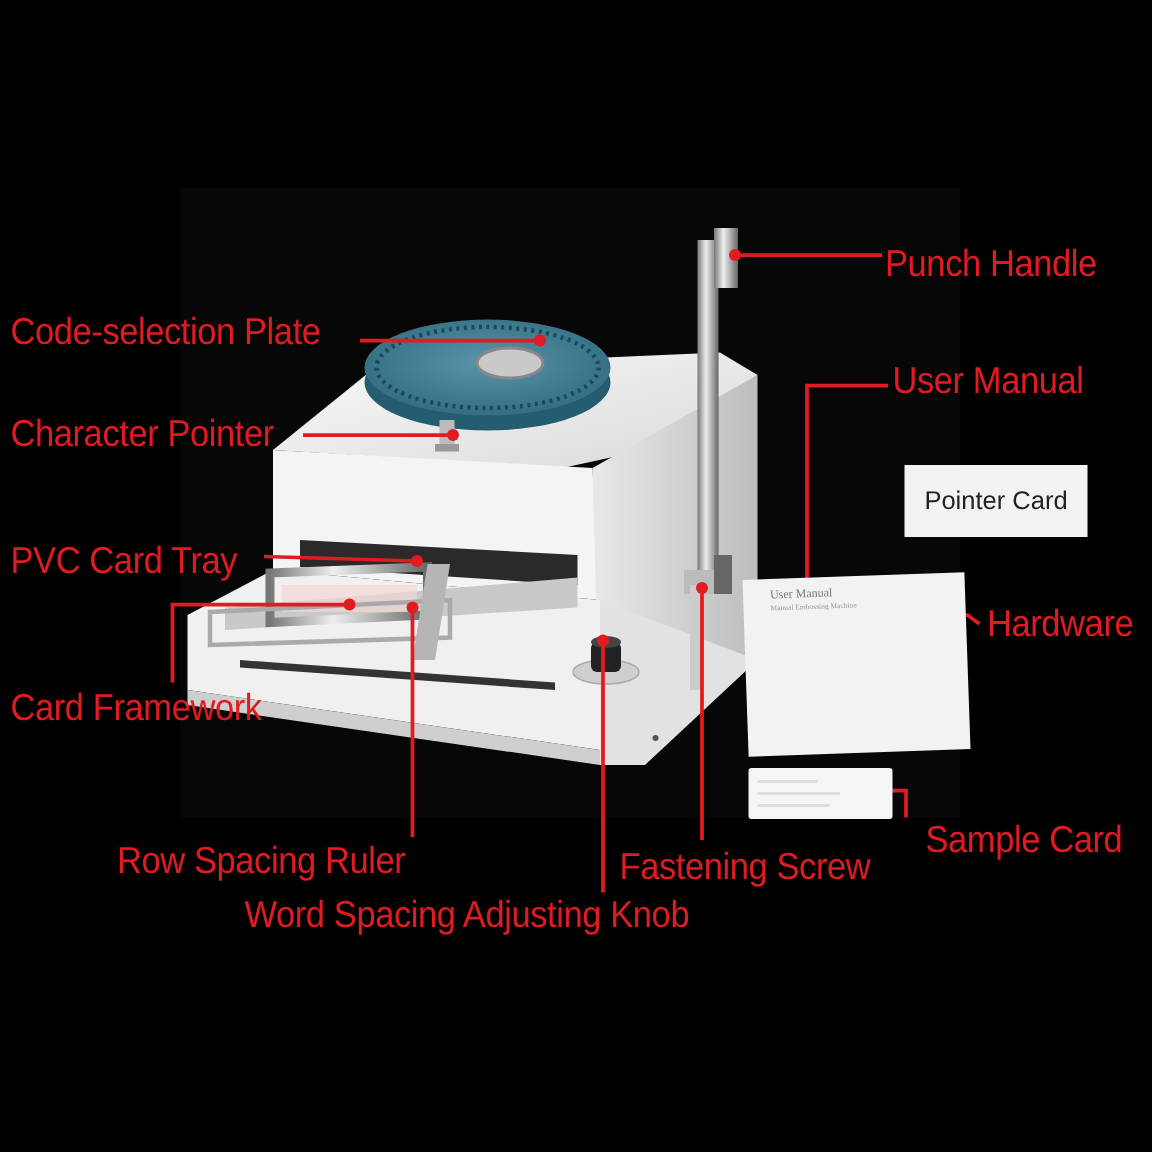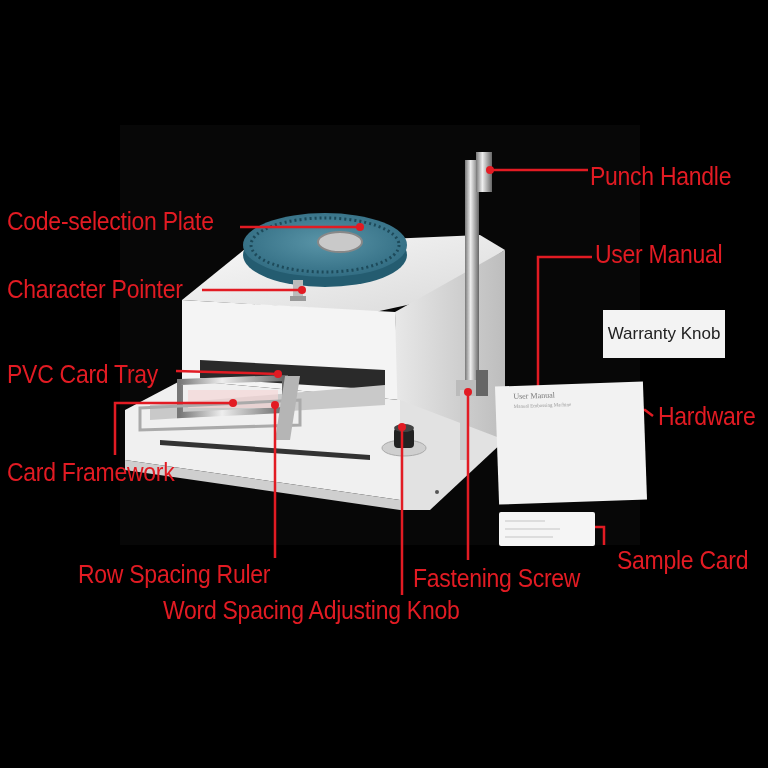--- a/index.html
+++ b/index.html
@@ -118,21 +118,21 @@
       <circle cx="614" cy="460" r="4"></circle>
       <circle cx="637" cy="468" r="4"></circle>
     </g>
   </svg>
 
   <div class="manual">
     <span class="t1">User Manual</span>
     <span class="t2">Manual Embossing Machine</span>
   </div>
   <div class="wc">
-    <span>Warranty Knob</span>
+    <span>Pointer Card</span>
   </div>
   <div class="sample">
     <div class="l" style="top:8px;width:40px"></div>
     <div class="l" style="top:16px;width:55px"></div>
     <div class="l" style="top:24px;width:48px"></div>
   </div>
 
   <div class="label" style="left:590px;top:164px">Punch Handle</div>
   <div class="label" style="left:7px;top:209px">Code-selection Plate</div>
   <div class="label" style="left:595px;top:242px">User Manual</div>

